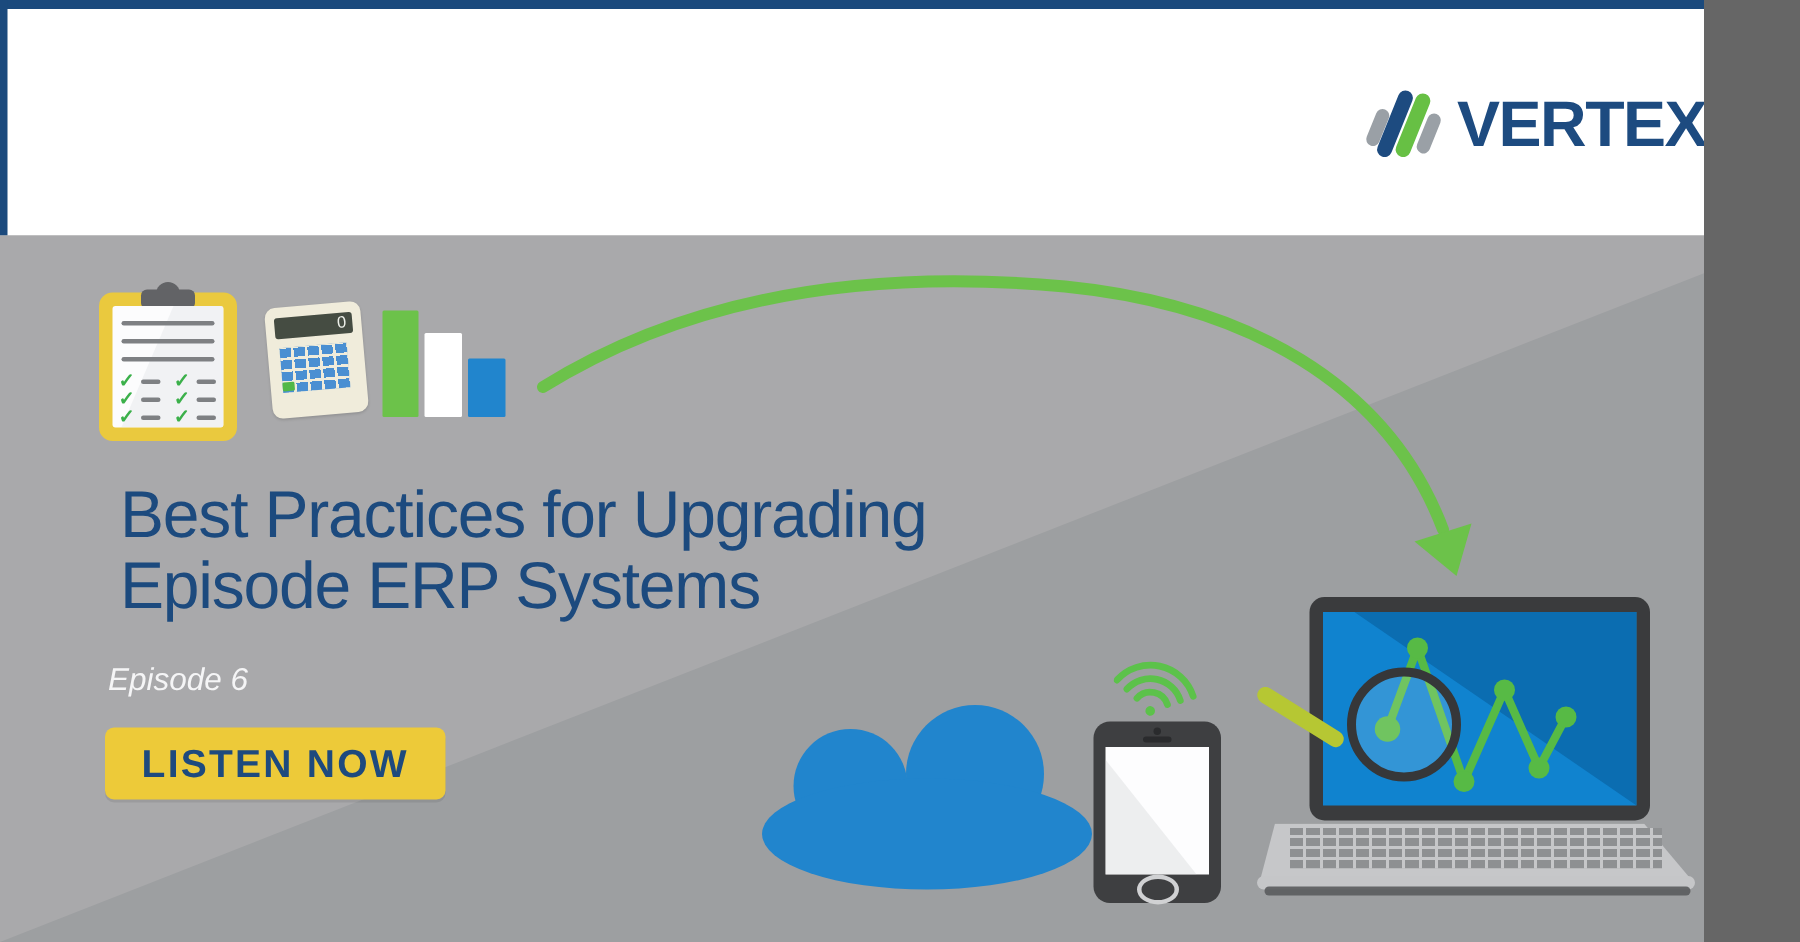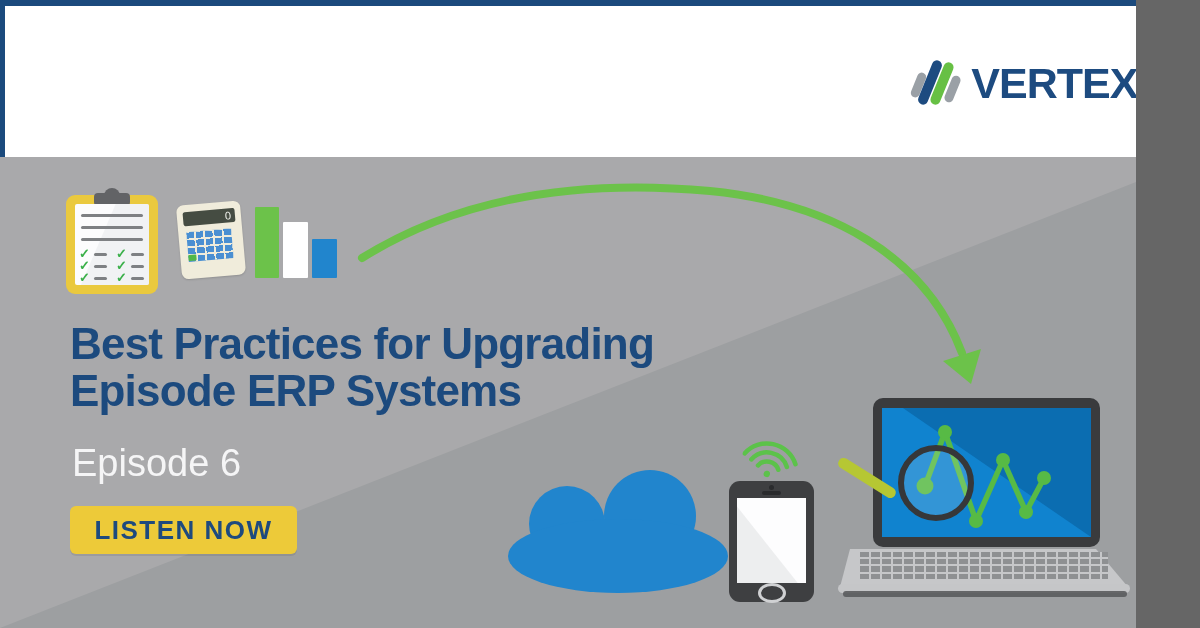--- a/index.html
+++ b/index.html
@@ -52,24 +52,24 @@
   .bars{position:absolute;left:255px;top:50px;height:71px;display:flex;align-items:flex-end;gap:4px;}
   .bars div{border-radius:1px;}
   .bar-g{width:24px;height:71px;background:#6cc24a;}
   .bar-w{width:25px;height:56px;background:#ffffff;}
   .bar-b{width:25px;height:39px;background:#2185cd;}
 
   
   .arrow-svg{position:absolute;left:0;top:0;width:1200px;height:471px;pointer-events:none;}
 
   
-  .title{position:absolute;left:70px;top:163px;color:#1c4a7e;font-size:44px;font-weight:700;
+  .title{position:absolute;left:80px;top:163px;color:#1c4a7e;font-size:44px;font-weight:400;
          line-height:47px;letter-spacing:-0.8px;}
-  .episode{position:absolute;left:72px;top:285px;color:#f5f5f6;font-size:38px;font-weight:400;}
-  .cta{position:absolute;left:70px;top:349px;width:227px;height:48px;background:#edca39;border-radius:6px;
+  .episode{position:absolute;left:72px;top:285px;color:#f5f5f6;font-size:21px;font-weight:400;font-style:italic;}
+  .cta{position:absolute;left:70px;top:328px;width:227px;height:48px;background:#edca39;border-radius:6px;
        display:flex;align-items:center;justify-content:center;cursor:pointer;
        box-shadow:0 2px 0 rgba(0,0,0,.08);}
   .cta span{color:#1e4a7e;font-size:26px;font-weight:700;letter-spacing:1.5px;}
 
   
   .cloud{position:absolute;left:505px;top:309px;}
 
   
   .phone{position:absolute;left:729px;top:324px;width:85px;height:121px;background:#3e3f41;border-radius:11px;}
   .cam{position:absolute;left:40px;top:4px;width:5px;height:5px;border-radius:50%;background:#2a2b2d;}

